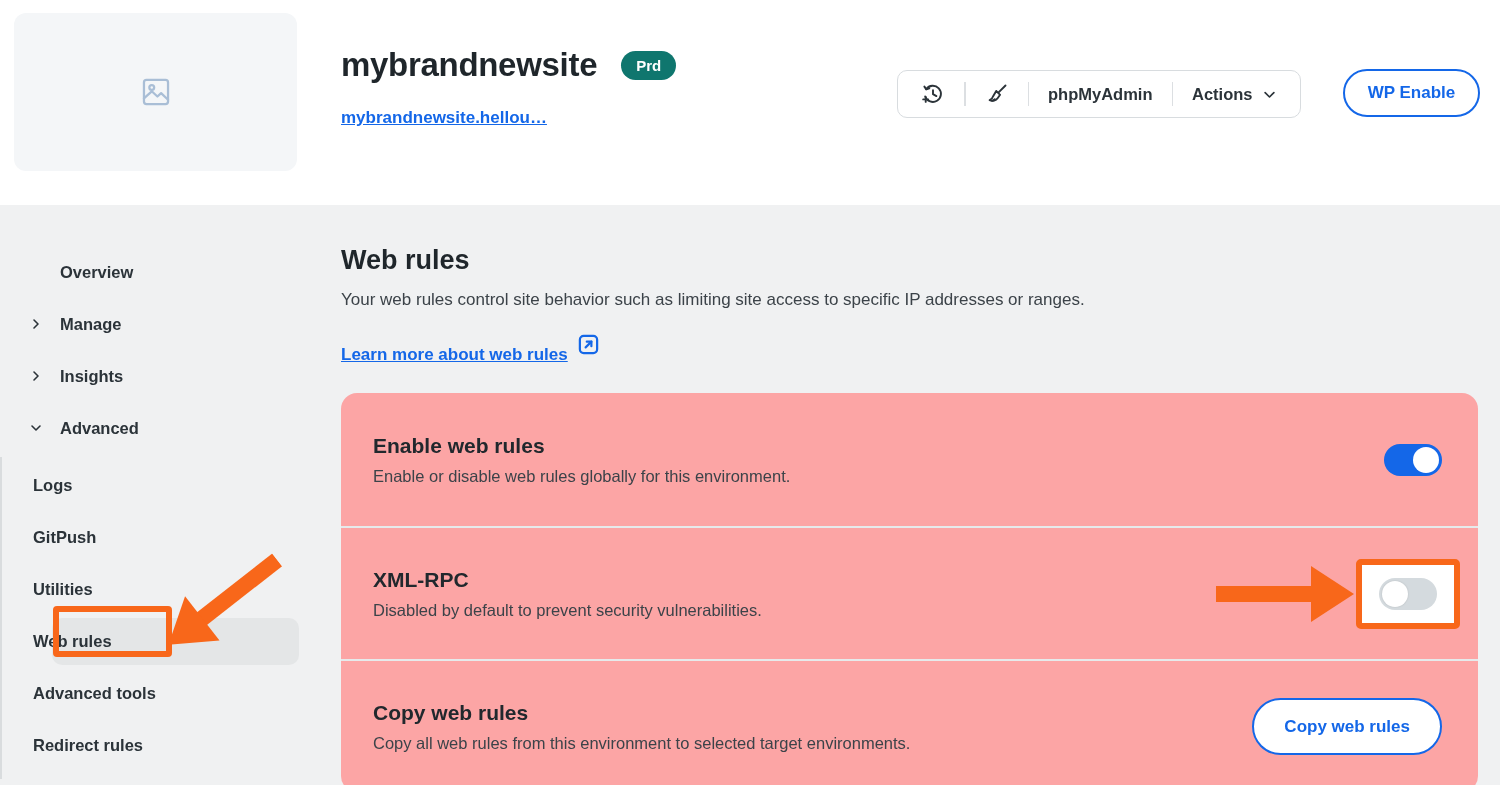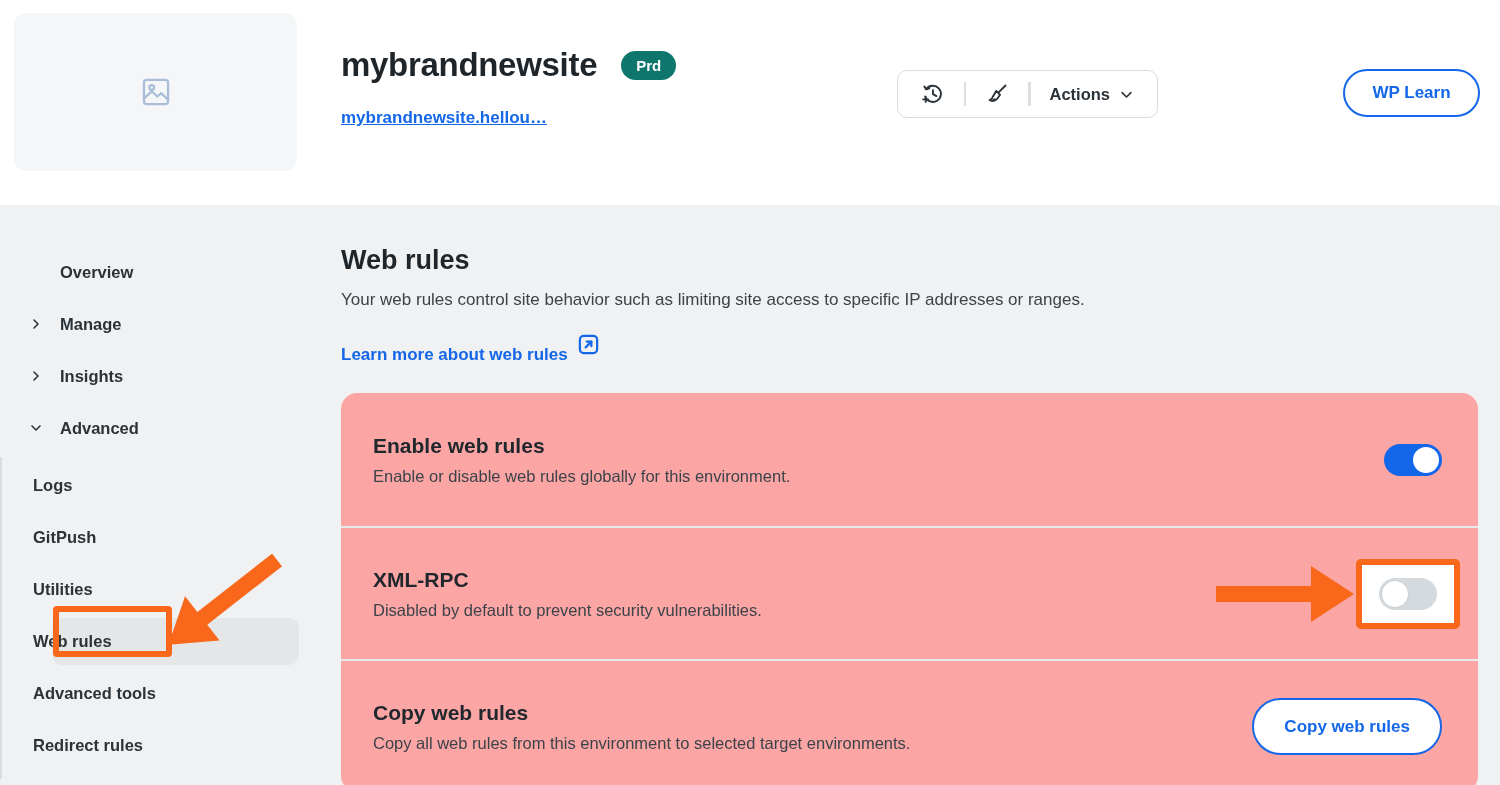--- a/index.html
+++ b/index.html
@@ -79,21 +79,21 @@
     position:absolute; left:152px; top:368px; width:140px; height:60px;
     transform:rotate(142deg); z-index:3; pointer-events:none;
   }
 
   
   main { position:absolute; left:341px; top:0; width:1137px; }
   .page-title { margin-top:40px; font-size:27px; font-weight:700; color:#1f262b; }
   .page-desc { margin-top:14px; font-size:17px; color:#3c4349; }
   .learn-more-row { margin-top:13px; display:flex; align-items:center; gap:9px; }
   .learn-more {
-    font-size:17px; font-weight:700; color:#1467e8; cursor:pointer;margin-top:22px;
+    font-size:17px; font-weight:700; color:#1467e8; text-decoration:underline; cursor:pointer;margin-top:22px;
   }
   .card { margin-top:28px; background:#fca5a5; border-radius:16px; width:1137px; }
   .card-row {
     display:flex; align-items:center; justify-content:space-between;
     padding:30px 36px 30px 32px; min-height:133px; position:relative;
   }
   .card-row + .card-row { border-top:2px solid #e6eaeb; }
   .row-title { font-size:21px; font-weight:700; color:#21282d; }
   .row-desc { margin-top:9px; font-size:16.5px; color:#3c4349; }
 
@@ -160,32 +160,35 @@
       <button class="tb-btn">
         <span>
           <svg width="24" height="24" viewBox="0 0 24 24" fill="none" stroke="#2b3339" stroke-width="1.9" stroke-linecap="round" stroke-linejoin="round">
             <path d="M20.5 3.5 L13.6 10.4"></path>
             <path d="M11.2 8.9 L15.1 12.8 L12.6 16.2 C11 18.4 7.6 19.6 4.6 18.2 C6.6 17.4 7.6 16.3 8 14.4 Z" fill="none"></path>
             <path d="M9.8 17.2 C9 18.1 7.9 18.6 7 18.8"></path>
           </svg>
         </span>
       </button>
       <div class="tb-div"></div>
+      <button class="tb-btn tb-text">
+        <span>phpMyAdmin</span>
+      </button>
       <div class="tb-div"></div>
       <button class="tb-btn tb-text">
         <span>Actions</span>
         <span>
           <svg width="15" height="15" viewBox="0 0 24 24" fill="none" stroke="#2b3339" stroke-width="2.6" stroke-linecap="round" stroke-linejoin="round">
             <path d="M5 9 L12 16 L19 9"></path>
           </svg>
         </span>
       </button>
     </div>
 
-    <button class="wp-admin">WP Learn</button>
+    <button class="wp-admin">WP Enable</button>
   </header>
 
   <div class="content">
 
     <nav>
       <div class="nav-item">
         <span class="nav-chevron"></span>
         <span class="label">Overview</span>
       </div>
       <div class="nav-item">

